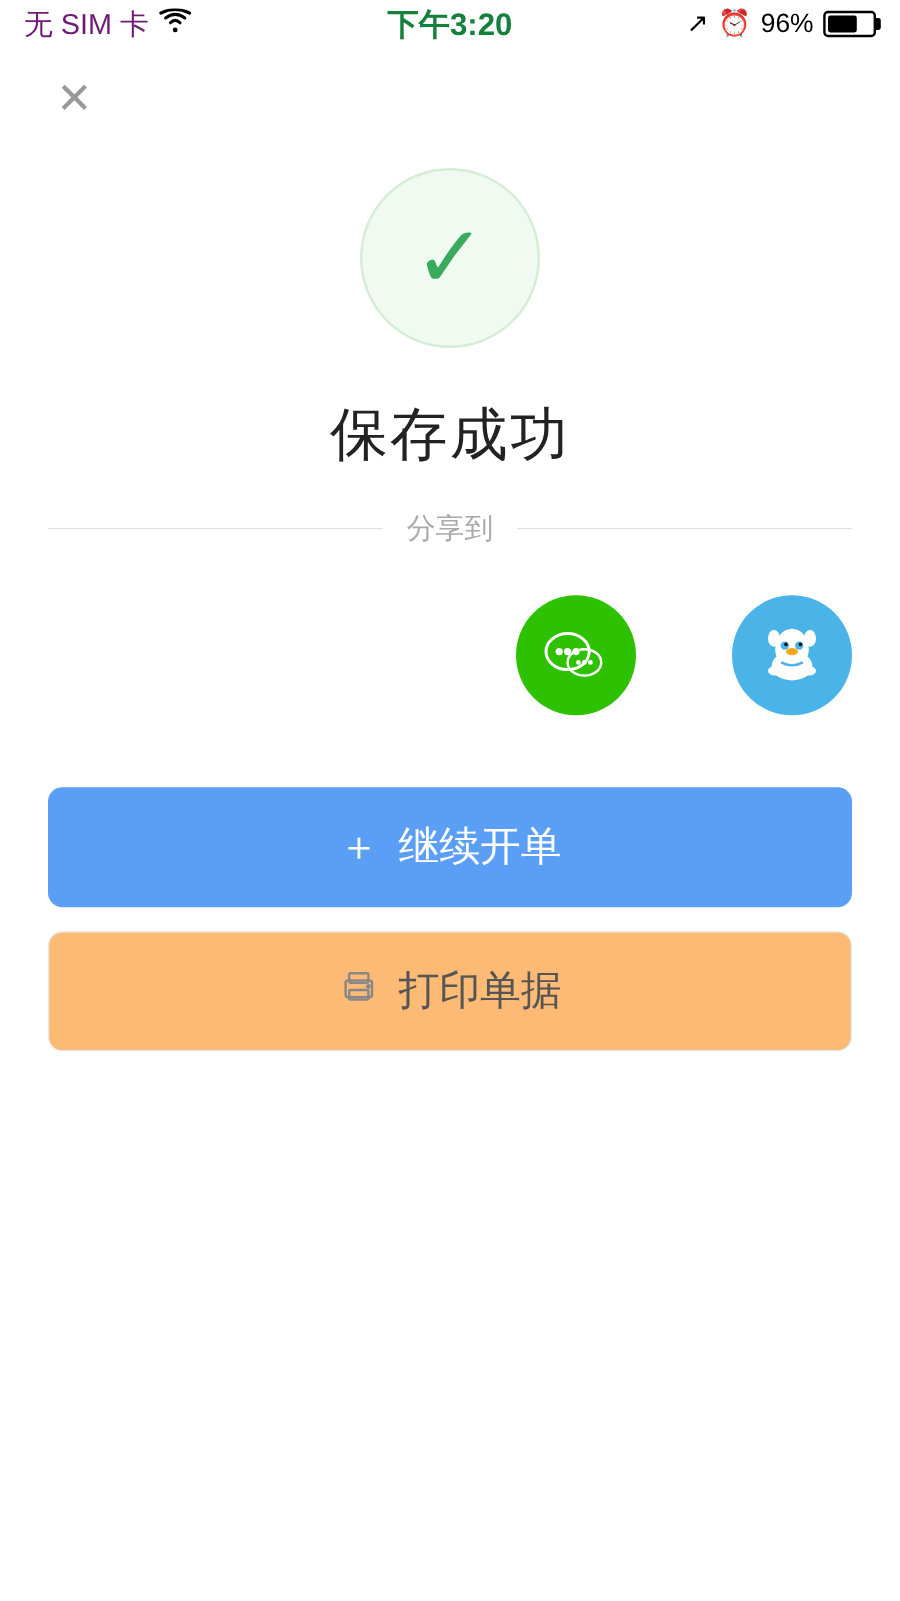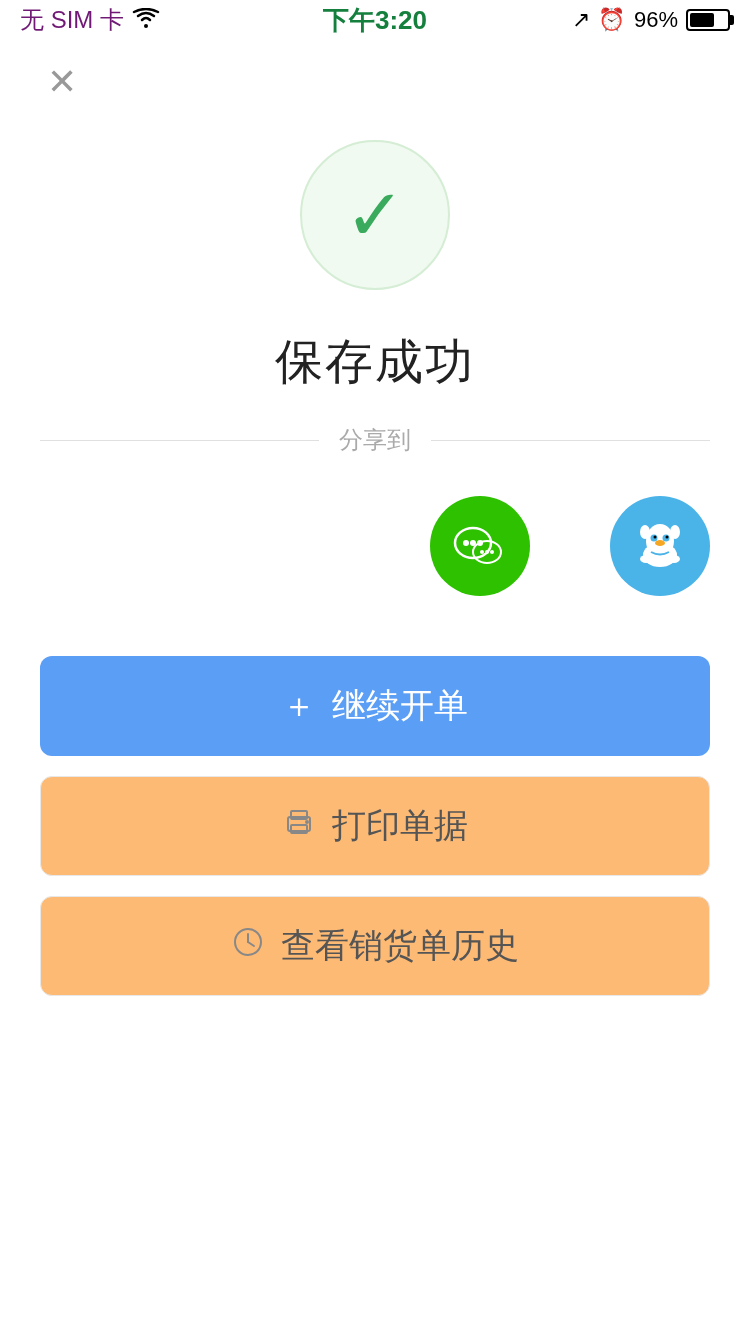--- a/index.html
+++ b/index.html
@@ -301,26 +301,16 @@
         <svg width="34" height="34" viewBox="0 0 34 34" fill="none">
           <rect x="6" y="12" width="22" height="14" rx="2" stroke="#888" stroke-width="2"></rect>
           <rect x="9" y="6" width="16" height="8" rx="1" stroke="#888" stroke-width="2"></rect>
           <rect x="9" y="20" width="16" height="8" rx="1" stroke="#888" stroke-width="2"></rect>
           <circle cx="25" cy="17" r="2" fill="#888"></circle>
         </svg>
       </span>
       <span>打印单据</span>
     </button>
 
-    <button class="action-btn action-btn-secondary">
-      <span class="action-icon">
-        <svg width="34" height="34" viewBox="0 0 34 34" fill="none">
-          <circle cx="17" cy="17" r="13" stroke="#888" stroke-width="2"></circle>
-          <line x1="17" y1="9" x2="17" y2="17" stroke="#888" stroke-width="2" stroke-linecap="round"></line>
-          <line x1="17" y1="17" x2="23" y2="21" stroke="#888" stroke-width="2" stroke-linecap="round"></line>
-        </svg>
-      </span>
-      <span>查看销货单历史</span>
-    </button>
 
   </div>
 
 </div>
 
 </body></html>

